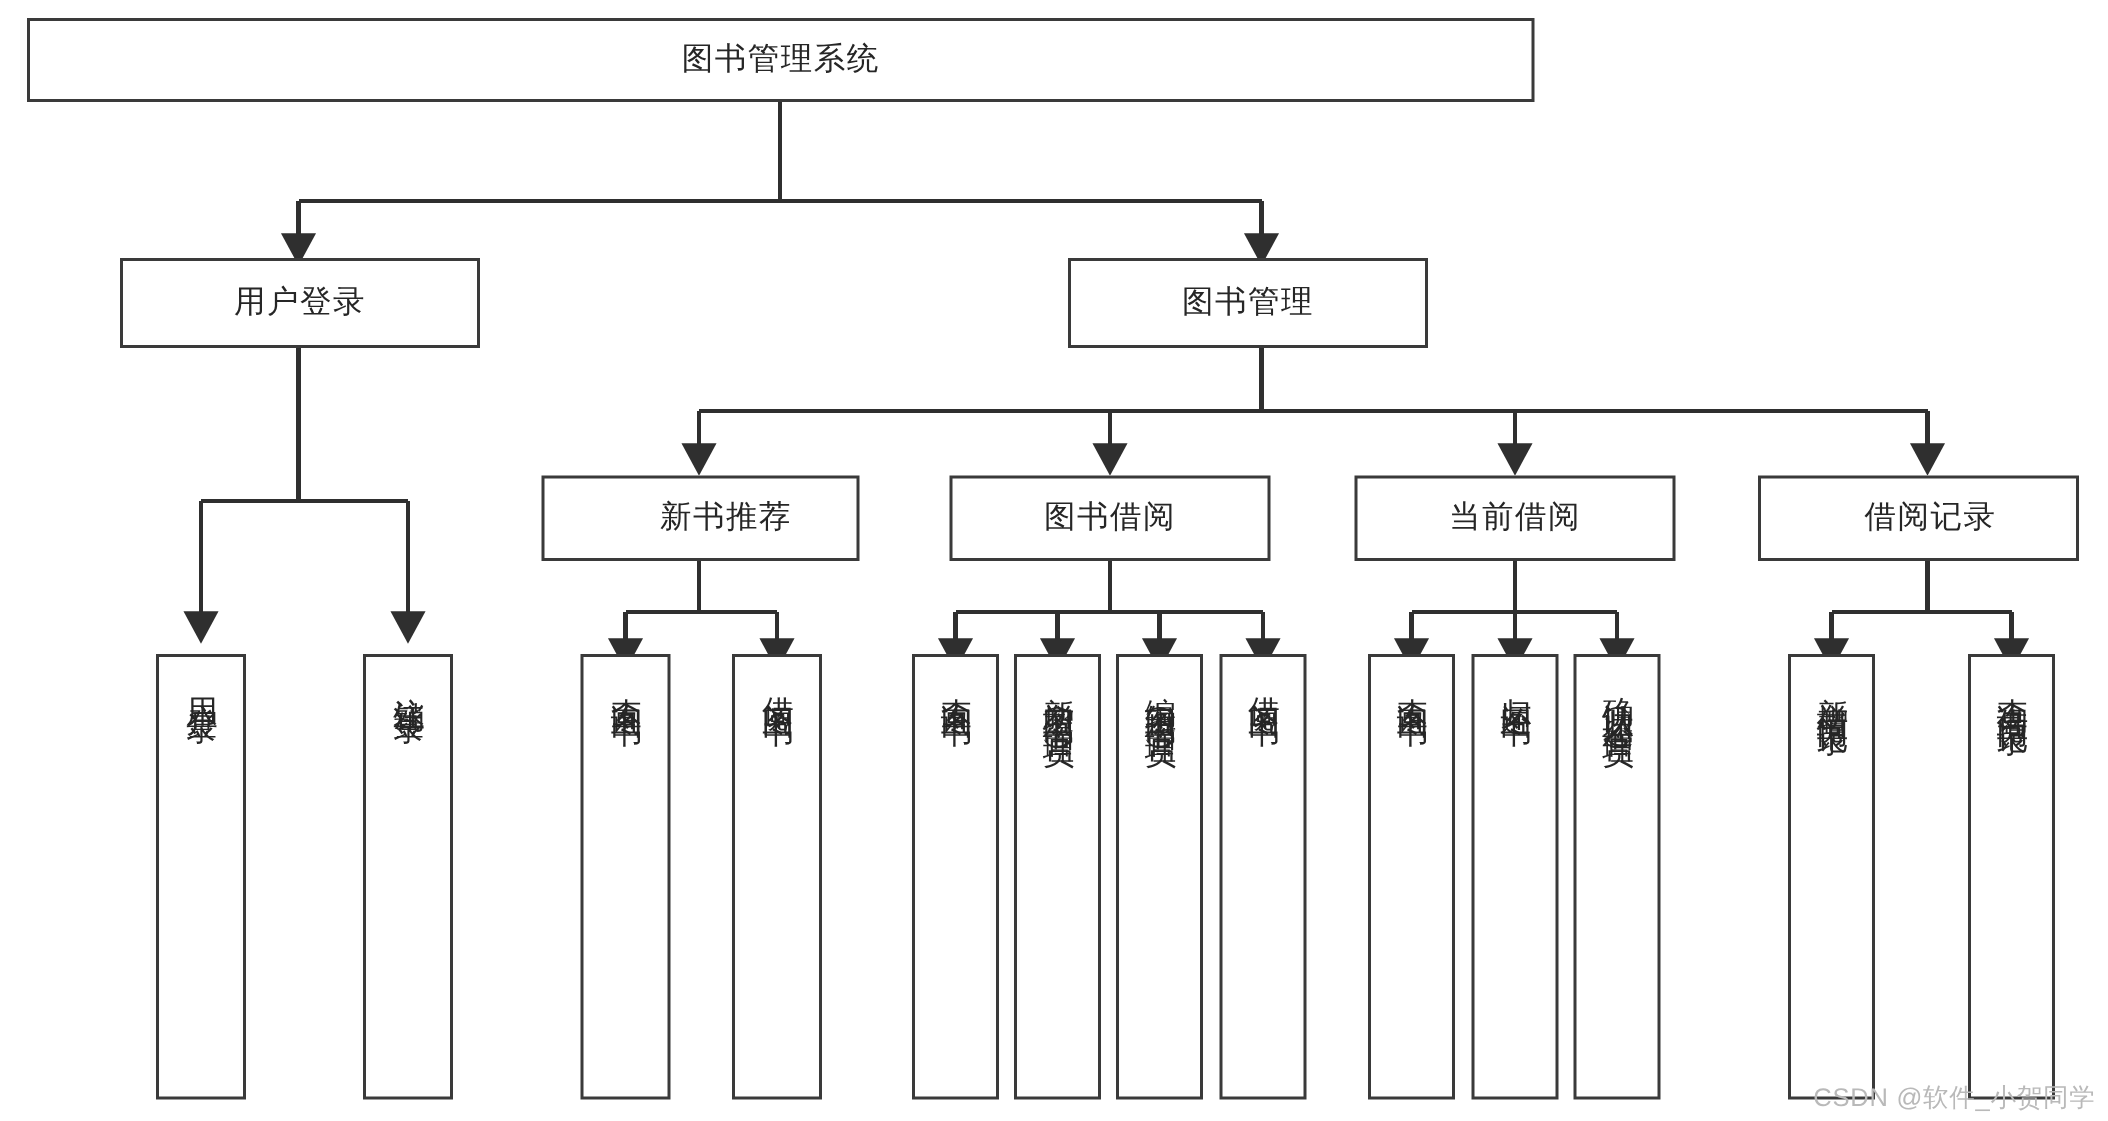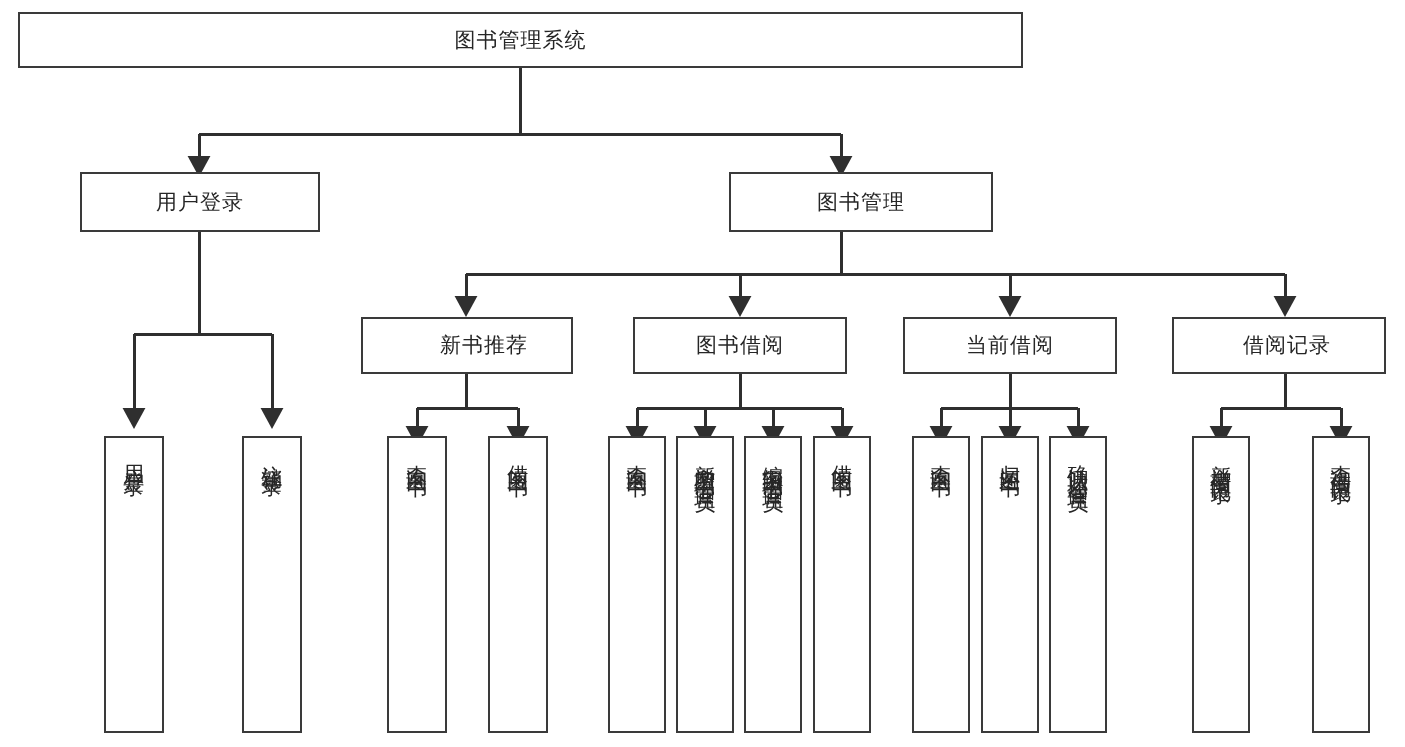--- a/index.html
+++ b/index.html
@@ -125,21 +125,21 @@
   </svg>
 
   <div class="node" style="left:18px; top:12px; width:1005px; height:56px;">
     <span class="label">图书管理系统</span>
   </div>
 
   <div class="node" style="left:80px; top:172px; width:240px; height:60px;">
     <span class="label">用户登录</span>
   </div>
 
-  <div class="node" style="left:712px; top:172px; width:264px; height:60px;margin-left:17px;">
+  <div class="node" style="left:712px; top:172px; width:240px; height:60px;">
     <span class="label">图书管理</span>
   </div>
 
   <div class="node" style="left:361px; top:317px; width:212px; height:57px;padding-left:34px;">
     <span class="label">新书推荐</span>
   </div>
 
   <div class="node" style="left:903px; top:317px; width:214px; height:57px;">
     <span class="label">当前借阅</span>
   </div>
@@ -197,14 +197,15 @@
   </div>
 
   <div class="node vertical" style="left:1192px; top:436px; width:58px; height:297px;">
     <span class="label">新增借阅记录</span>
   </div>
 
   <div class="node vertical" style="left:1312px; top:436px; width:58px; height:297px;">
     <span class="label">查询借阅记录</span>
   </div>
 
+  <div id="watermark">CSDN @软件_小贺同学</div>
 
 </div>
 
 </body></html>

